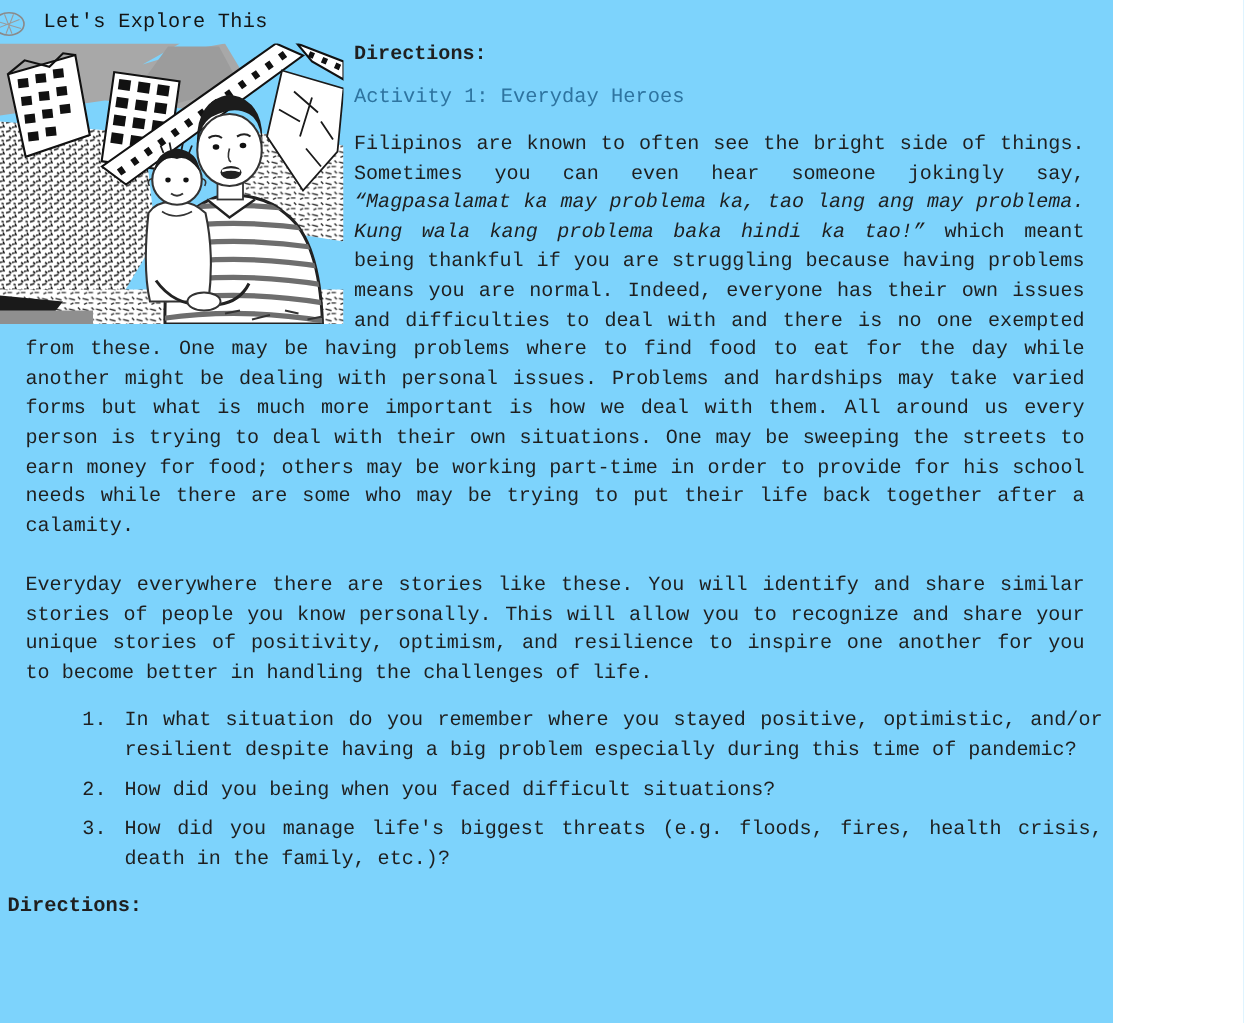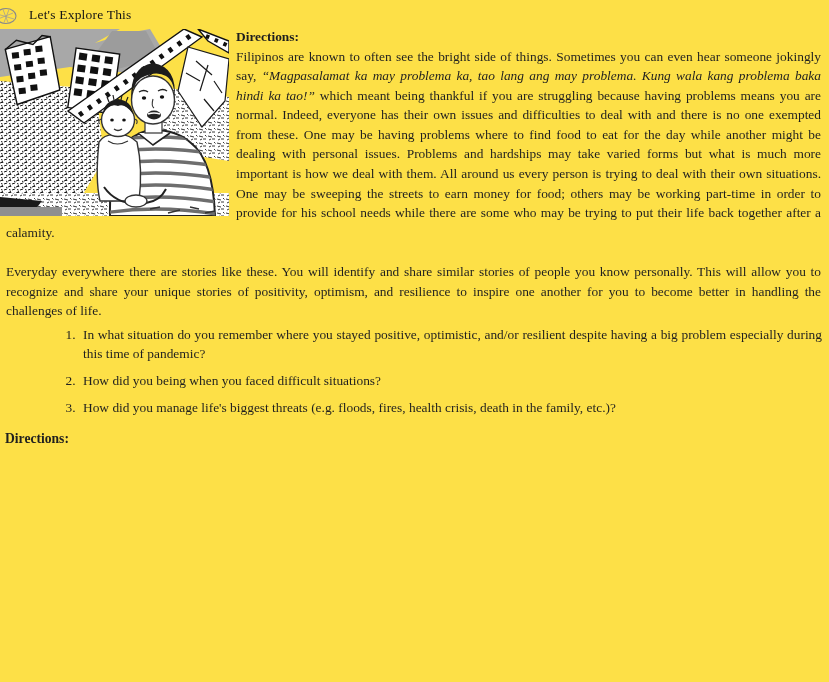--- a/index.html
+++ b/index.html
@@ -1,20 +1,20 @@
 <!DOCTYPE html>
 <html><head>
 <meta charset="utf-8">
 <style>
   html,body{margin:0;padding:0;background:#fff;}
   .page{
     position:relative;
-    width:829px;height:682px;
-    background:#fde047;
-    font-family:Liberation Serif, serif;
+    width:742px;height:682px;
+    background:#7dd3fc;
+    font-family:Liberation Mono, monospace;
     color:#1f1f1f;
     overflow:hidden;
   }
   .header{
     position:absolute;top:3px;left:0;
     display:flex;align-items:center;gap:9px;
     height:24px;
   }
   .header .icon-wrap{width:20px;height:22px;overflow:hidden;flex:0 0 auto;}
   .page-title{font-size:13.5px;color:#141414;letter-spacing:.2px;}
@@ -27,21 +27,21 @@
     width:229px;height:187px;
     margin:0 7px 4px -5px;
   }
   .small-lines{font-size:13.4px;line-height:16.5px;margin:0;}
   .bold{font-weight:bold;}
   .activity-heading{
     margin:10px 0 11px 0;
     font-size:13.6px;
     color:#2E74A0;
   }
-  p.body{margin:1px;text-align:justify;}
+  p.body{margin:12px;text-align:justify;}
   p.body.gap-top{margin-top:19.6px;}
   .it{font-style:italic;}
   ol.q-list{
     margin:4px 0 6px 0;
     padding-left:74px;
   }
   ol.q-list li{
     margin-bottom:7px;
     padding-left:4px;
     text-align:justify;
@@ -178,20 +178,21 @@
 
         <path d="M104,158 Q118,178 146,174 Q160,172 166,160" fill="none" stroke="#222" stroke-width="2"></path>
         <ellipse cx="136" cy="172" rx="11" ry="6" fill="#ffffff" stroke="#333" stroke-width="1.3"></ellipse>
 
         <path d="M150,180 l10,-2 M168,184 l12,-3 M190,178 l9,2 M205,184 l10,-2" stroke="#333" stroke-width="1.4" fill="none"></path>
       </svg>
     </div>
 
     <p class="small-lines bold">Directions:</p>
 
+    <p class="activity-heading">Activity 1: Everyday Heroes</p>
 
     <p class="body"><span>Filipinos are known to often see the bright side of things. Sometimes you can even hear someone jokingly say, </span><span class="it">“Magpasalamat ka may problema ka, tao lang ang may problema. Kung wala kang problema baka hindi ka tao!”</span><span> which meant being thankful if you are struggling because having problems means you are normal. Indeed, everyone has their own issues and difficulties to deal with and there is no one exempted from these. One may be having problems where to find food to eat for the day while another might be dealing with personal issues. Problems and hardships may take varied forms but what is much more important is how we deal with them. All around us every person is trying to deal with their own situations. One may be sweeping the streets to earn money for food; others may be working part-time in order to provide for his school needs while there are some who may be trying to put their life back together after a calamity.</span></p>
 
     <p class="body gap-top">Everyday everywhere there are stories like these. You will identify and share similar stories of people you know personally. This will allow you to recognize and share your unique stories of positivity, optimism, and resilience to inspire one another for you to become better in handling the challenges of life.</p>
 
 
     <ol class="q-list">
       <li>In what situation do you remember where you stayed positive, optimistic, and/or resilient despite having a big problem especially during this time of pandemic?</li>
       <li>How did you being when you faced difficult situations?</li>
       <li>How did you manage life's biggest threats (e.g. floods, fires, health crisis, death in the family, etc.)?</li>

